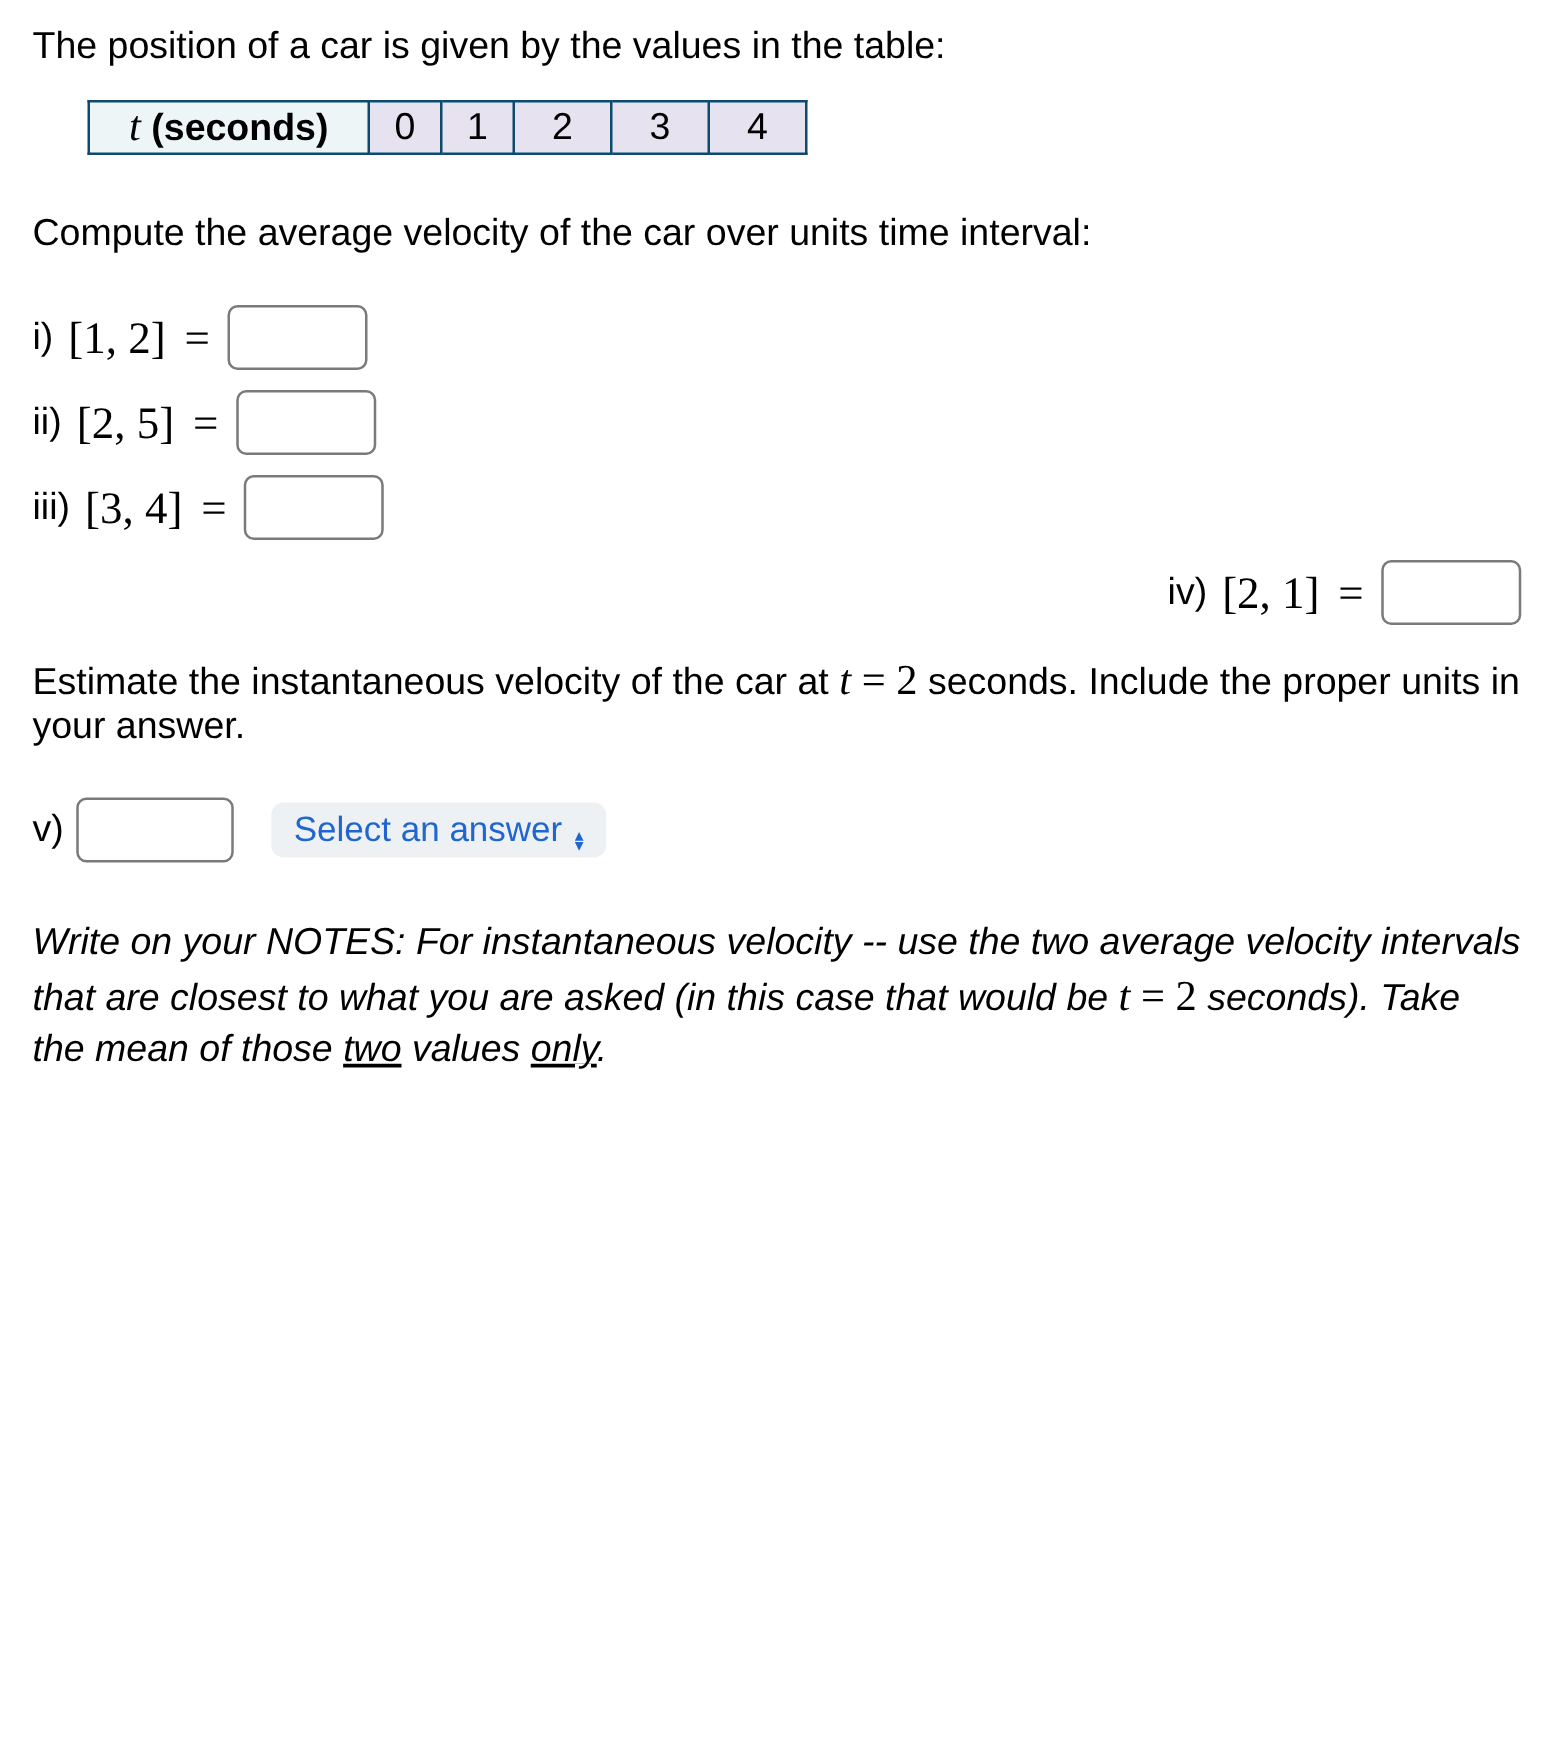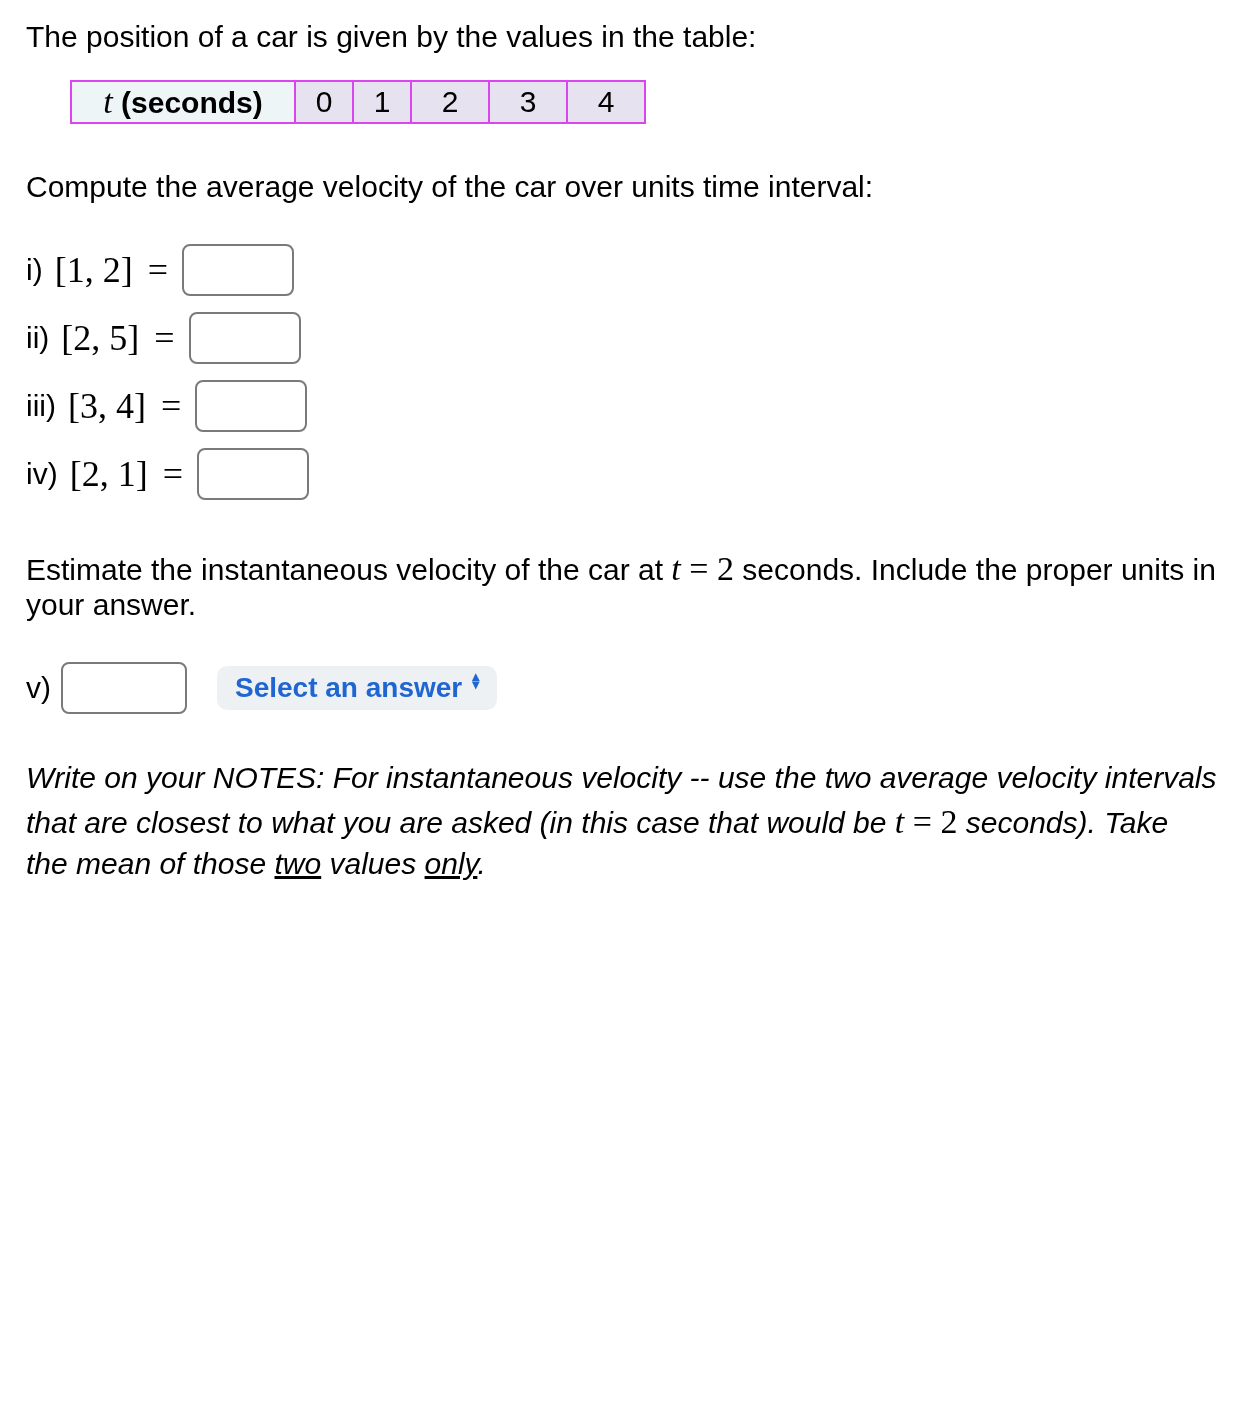--- a/index.html
+++ b/index.html
@@ -18,21 +18,21 @@
   .problem-text {
     margin-bottom: 10px;
   }
   .table-wrap {
     margin: 26px 0 46px 44px;
   }
   table.data-table {
     border-collapse: collapse;
   }
   table.data-table td, table.data-table th {
-    border: 2px solid #d946ef;
+    border: 2px solid #0c4a6e;
     text-align: center;
     font-size: 30px;
     height: 38px;
   }
   table.data-table .hdr {
     background: #edf5f6;
     font-weight: normal;
     padding: 1px 6px;
     min-width: 210px;
   }
@@ -68,28 +68,28 @@
     border: 2px solid #7a7a7a;
     border-radius: 8px;
     width: 122px;
     height: 48px;
     margin-left: 10px;
     background:#ffffff;
   }
   .question-block { margin-bottom: 40px; }
   .select-pill {
     display: inline-flex;
-    align-items: flex-start;
+    align-items: flex-end;
     background: #eef1f4;
     border-radius: 10px;
     padding: 6px 18px;
     color: #1f66d1;
     font-size: 28px;
     font-family: Verdana, Arial, sans-serif;
-    font-weight: 700;
+    font-weight: 400;
     margin-left: 30px;
     gap: 10px;
   }
   .updown {
     display:inline-flex;
     flex-direction:column;
     line-height:8px;
     font-size:14px;
     color:#1f66d1;
   }
@@ -148,21 +148,21 @@
 
 <div class="mathrow">
   <span class="mathlabel">
     <span class="roman">iii)</span>
     <span>[3, 4]</span>
     <span>&nbsp;=</span>
   </span>
   <span class="answer-box"></span>
 </div>
 
-<div class="mathrow" style="margin-bottom:50px;">
+<div class="mathrow" style="margin-bottom:26px;justify-content:flex-end;">
   <span class="mathlabel">
     <span class="roman">iv)</span>
     <span>[2, 1]</span>
     <span>&nbsp;=</span>
   </span>
   <span class="answer-box"></span>
 </div>
 
 <div class="question-block">
   <span>Estimate the instantaneous velocity of the car at </span><span class="eq" style="font-style:italic;">t</span><span class="eq">&nbsp;=&nbsp;2</span><span> seconds. Include the proper units in your answer.</span>

